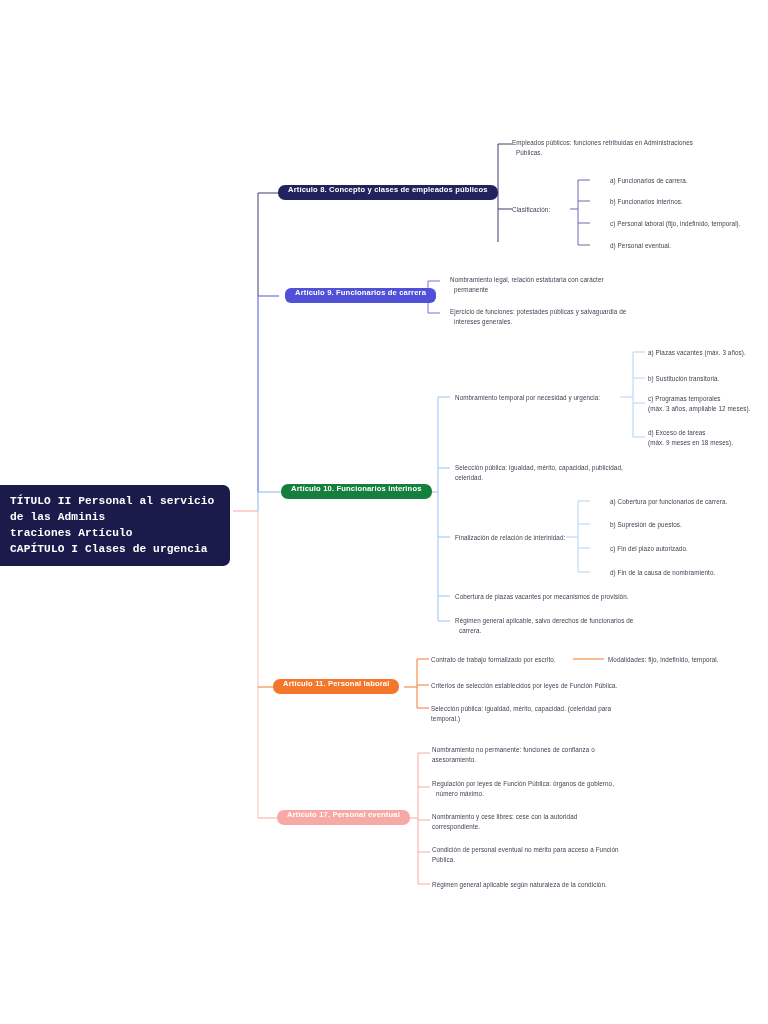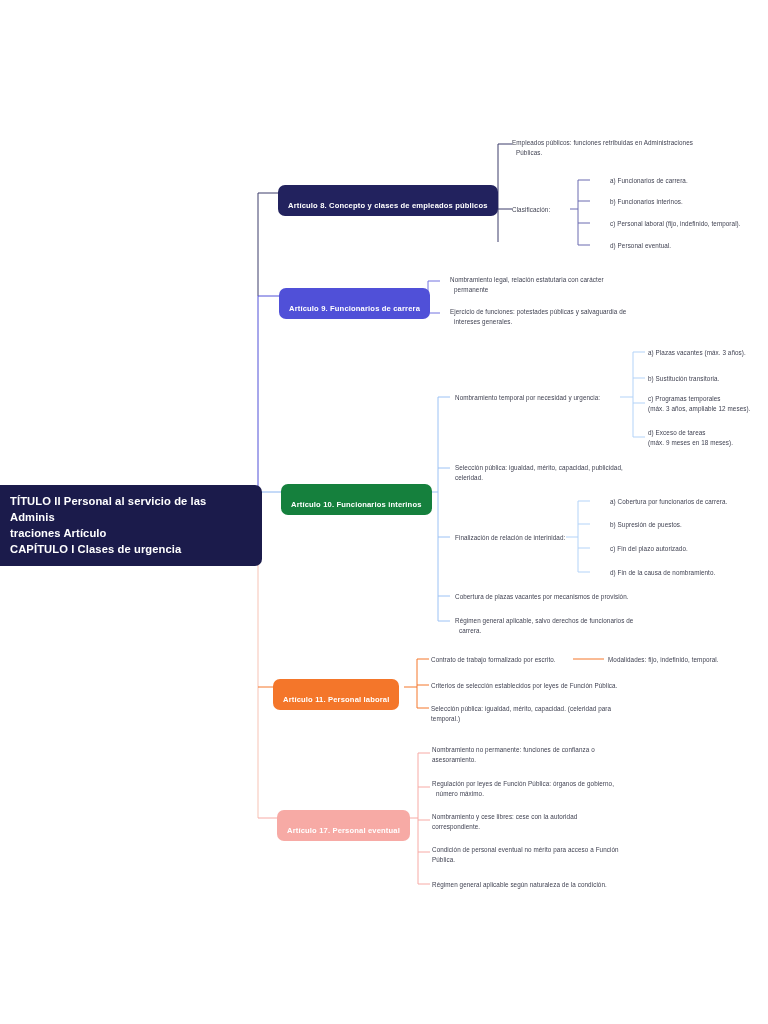--- a/index.html
+++ b/index.html
@@ -28,45 +28,46 @@
     pointer-events: none;
   }
   .node {
     position: absolute;
     box-sizing: border-box;
   }
   
   .root-node {
     left: 0px;
     top: 485px;
-    width: 262px;
+    width: 230px;
     padding: 8px 10px 9px 10px;
     background: #1b1b4b;
     border-radius: 0 7px 7px 0;
     color: #ffffff;
     font-size: 11.2px;
     font-weight: bold;
     line-height: 16px;
     letter-spacing: 0.1px;
+    font-family: Liberation Mono, monospace;
   }
   
   .pill {
     position: absolute;
     border-radius: 7px;
     color: #ffffff;
     font-size: 7.6px;
     font-weight: bold;
     letter-spacing: 0.15px;
     white-space: nowrap;
-    padding: 16px 10px 5px 10px;
+    padding: 0 10px 5px 10px;
     box-sizing: border-box;
     line-height: 10px;
   }
   .pill-a8  { left: 278px; top: 185px; background: #22225e; }
-  .pill-a9  { left: 279px; top: 288px; background: #5050d8; }
+  .pill-a9  { left: 285px; top: 288px; background: #5050d8; border-radius: 6px; }
   .pill-a10 { left: 281px; top: 484px; background: #15803d; }
   .pill-a11 { left: 273px; top: 679px; background: #f4762a; }
   .pill-a12 { left: 277px; top: 810px; background: #f7aaa5; }
 
   
   .leaf {
     position: absolute;
     font-size: 6.3px;
     line-height: 9.6px;
     color: #3d3f4f;

